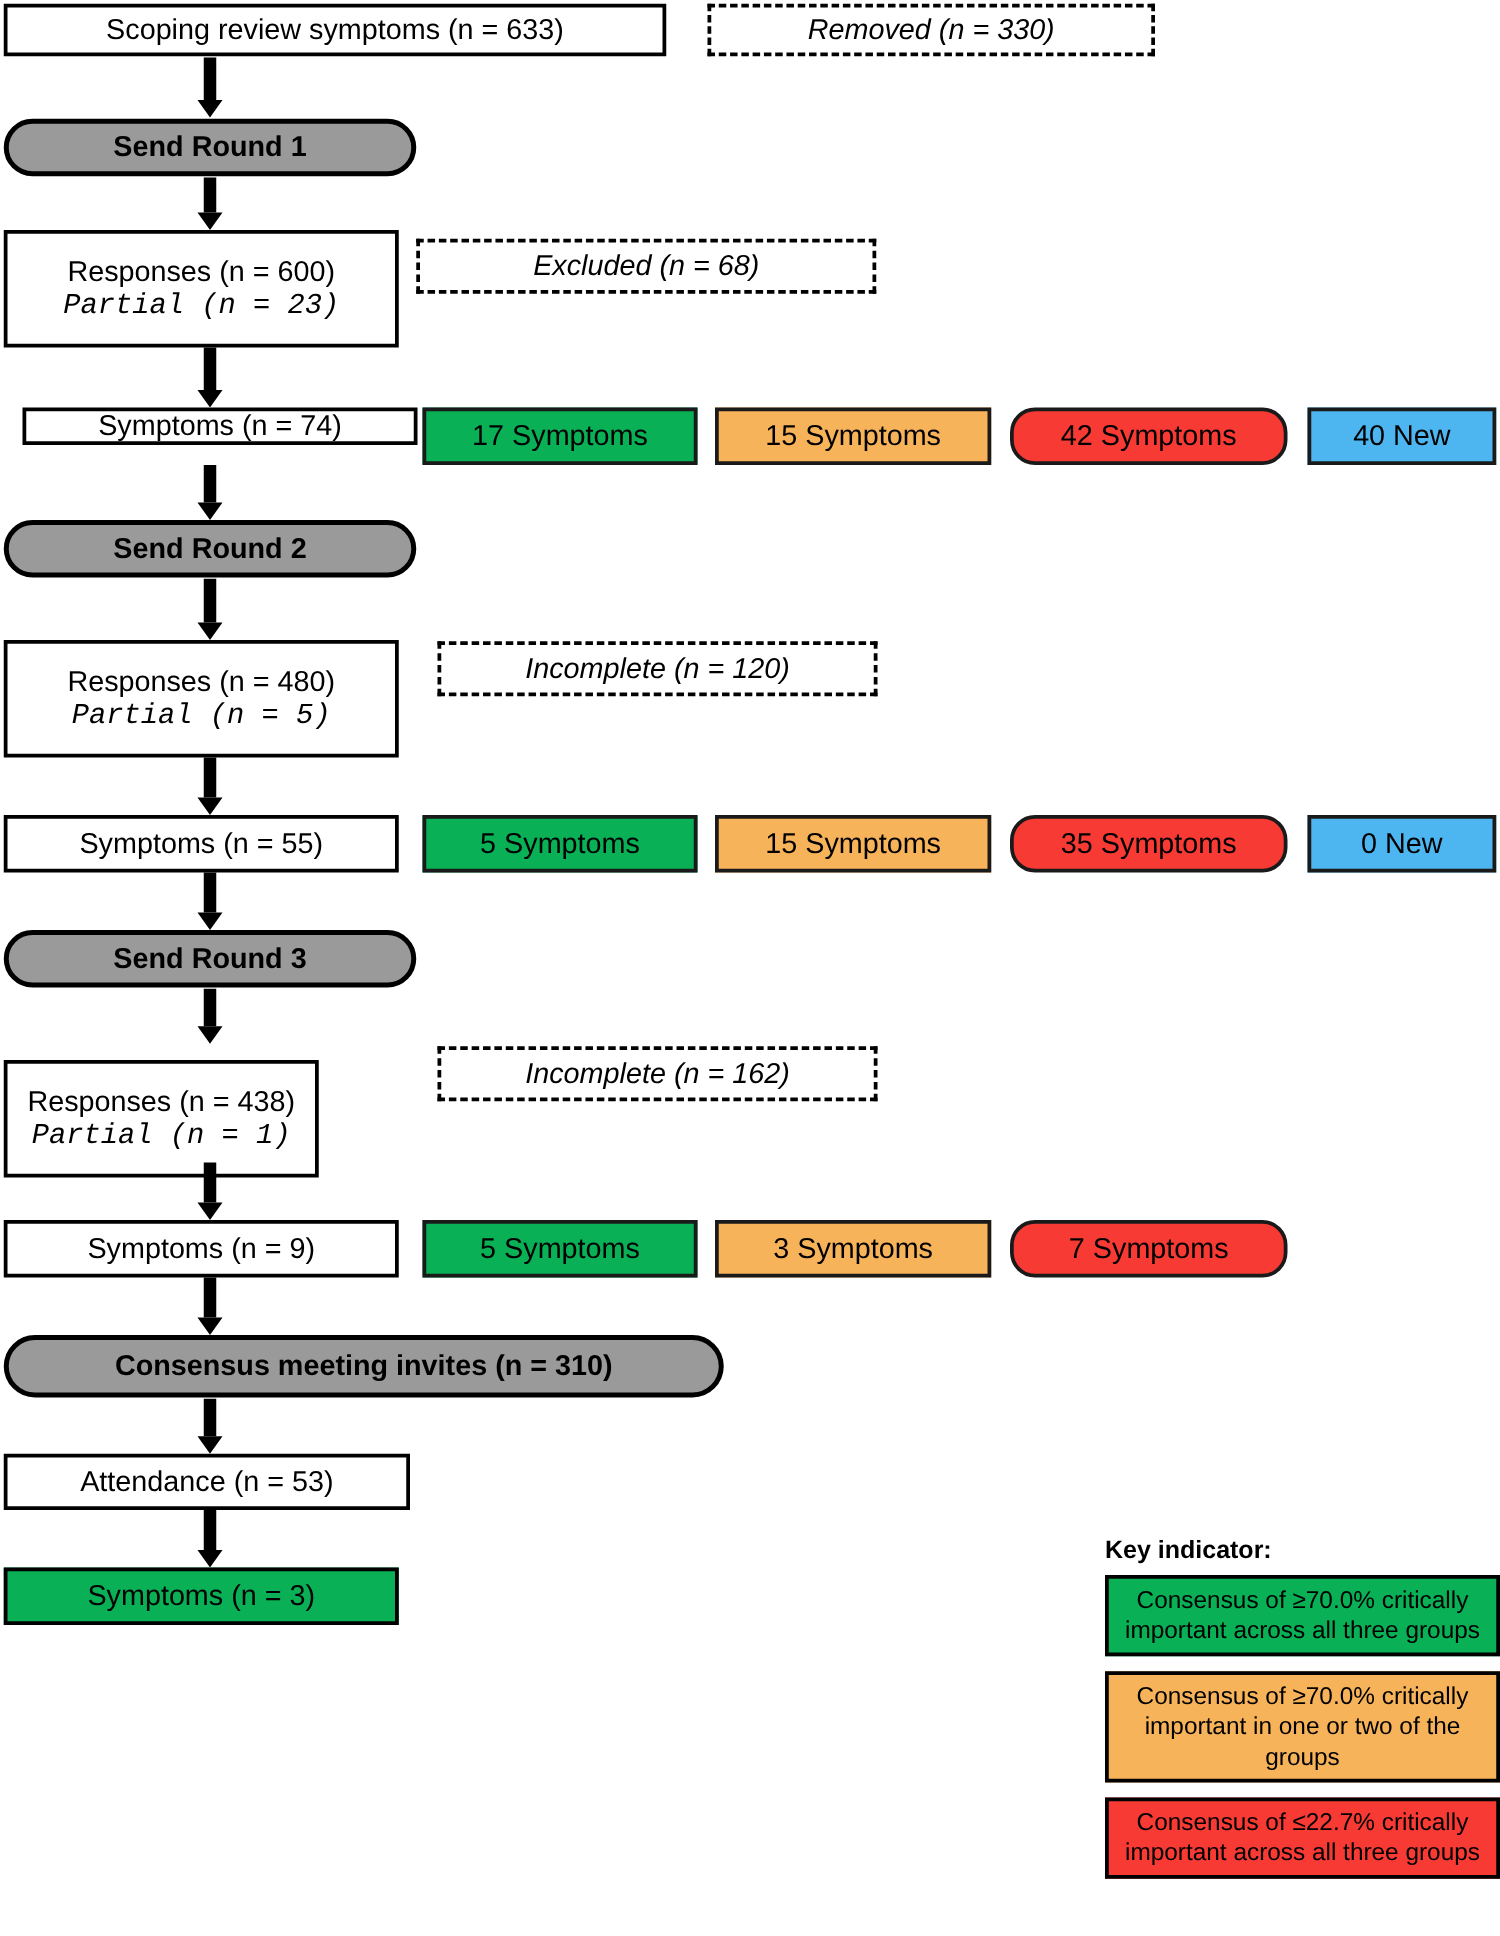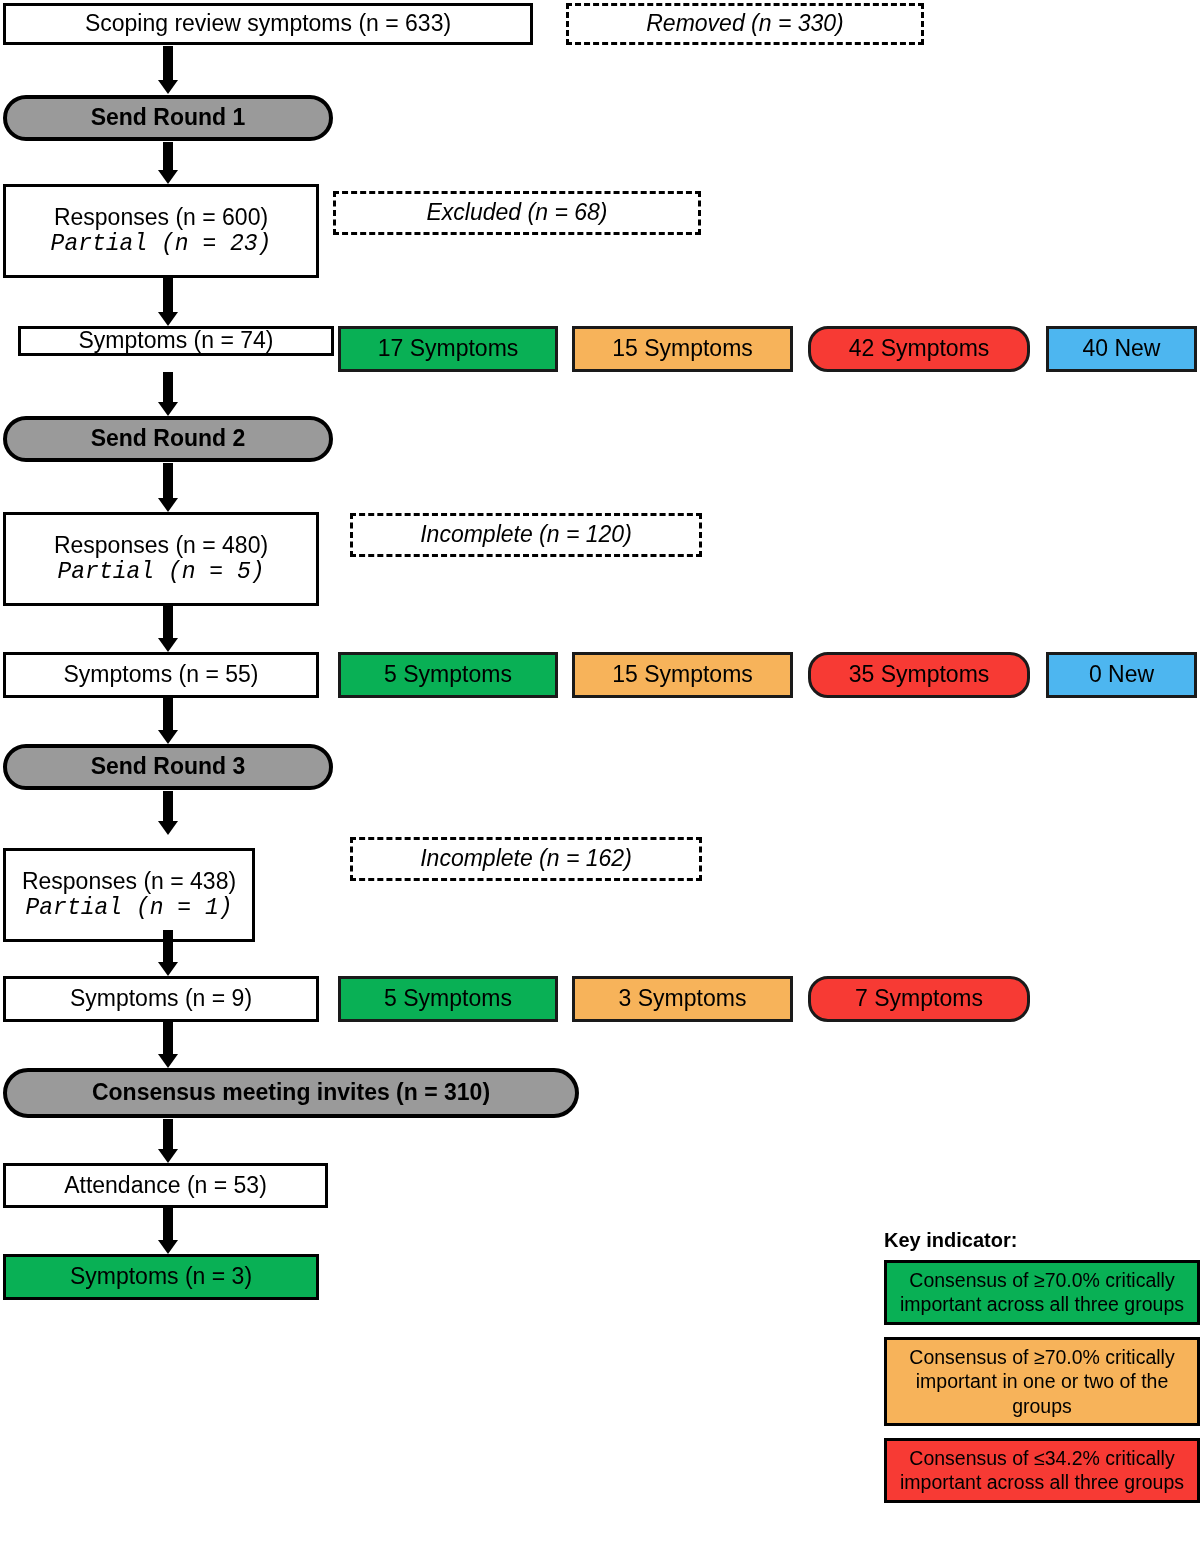--- a/index.html
+++ b/index.html
@@ -281,17 +281,17 @@
 
   <div id="legend">
     <div class="legend-title">Key indicator:</div>
     <div class="legend-item green">
       <span>Consensus of ≥70.0% critically important across all three groups</span>
     </div>
     <div class="legend-item orange">
       <span>Consensus of ≥70.0% critically important in one or two of the groups</span>
     </div>
     <div class="legend-item red">
-      <span>Consensus of ≤34.2% critically important across all three groups</span>
+      <span>Consensus of ≤22.7% critically important across all three groups</span>
     </div>
   </div>
 
 </div>
 
 </body></html>

